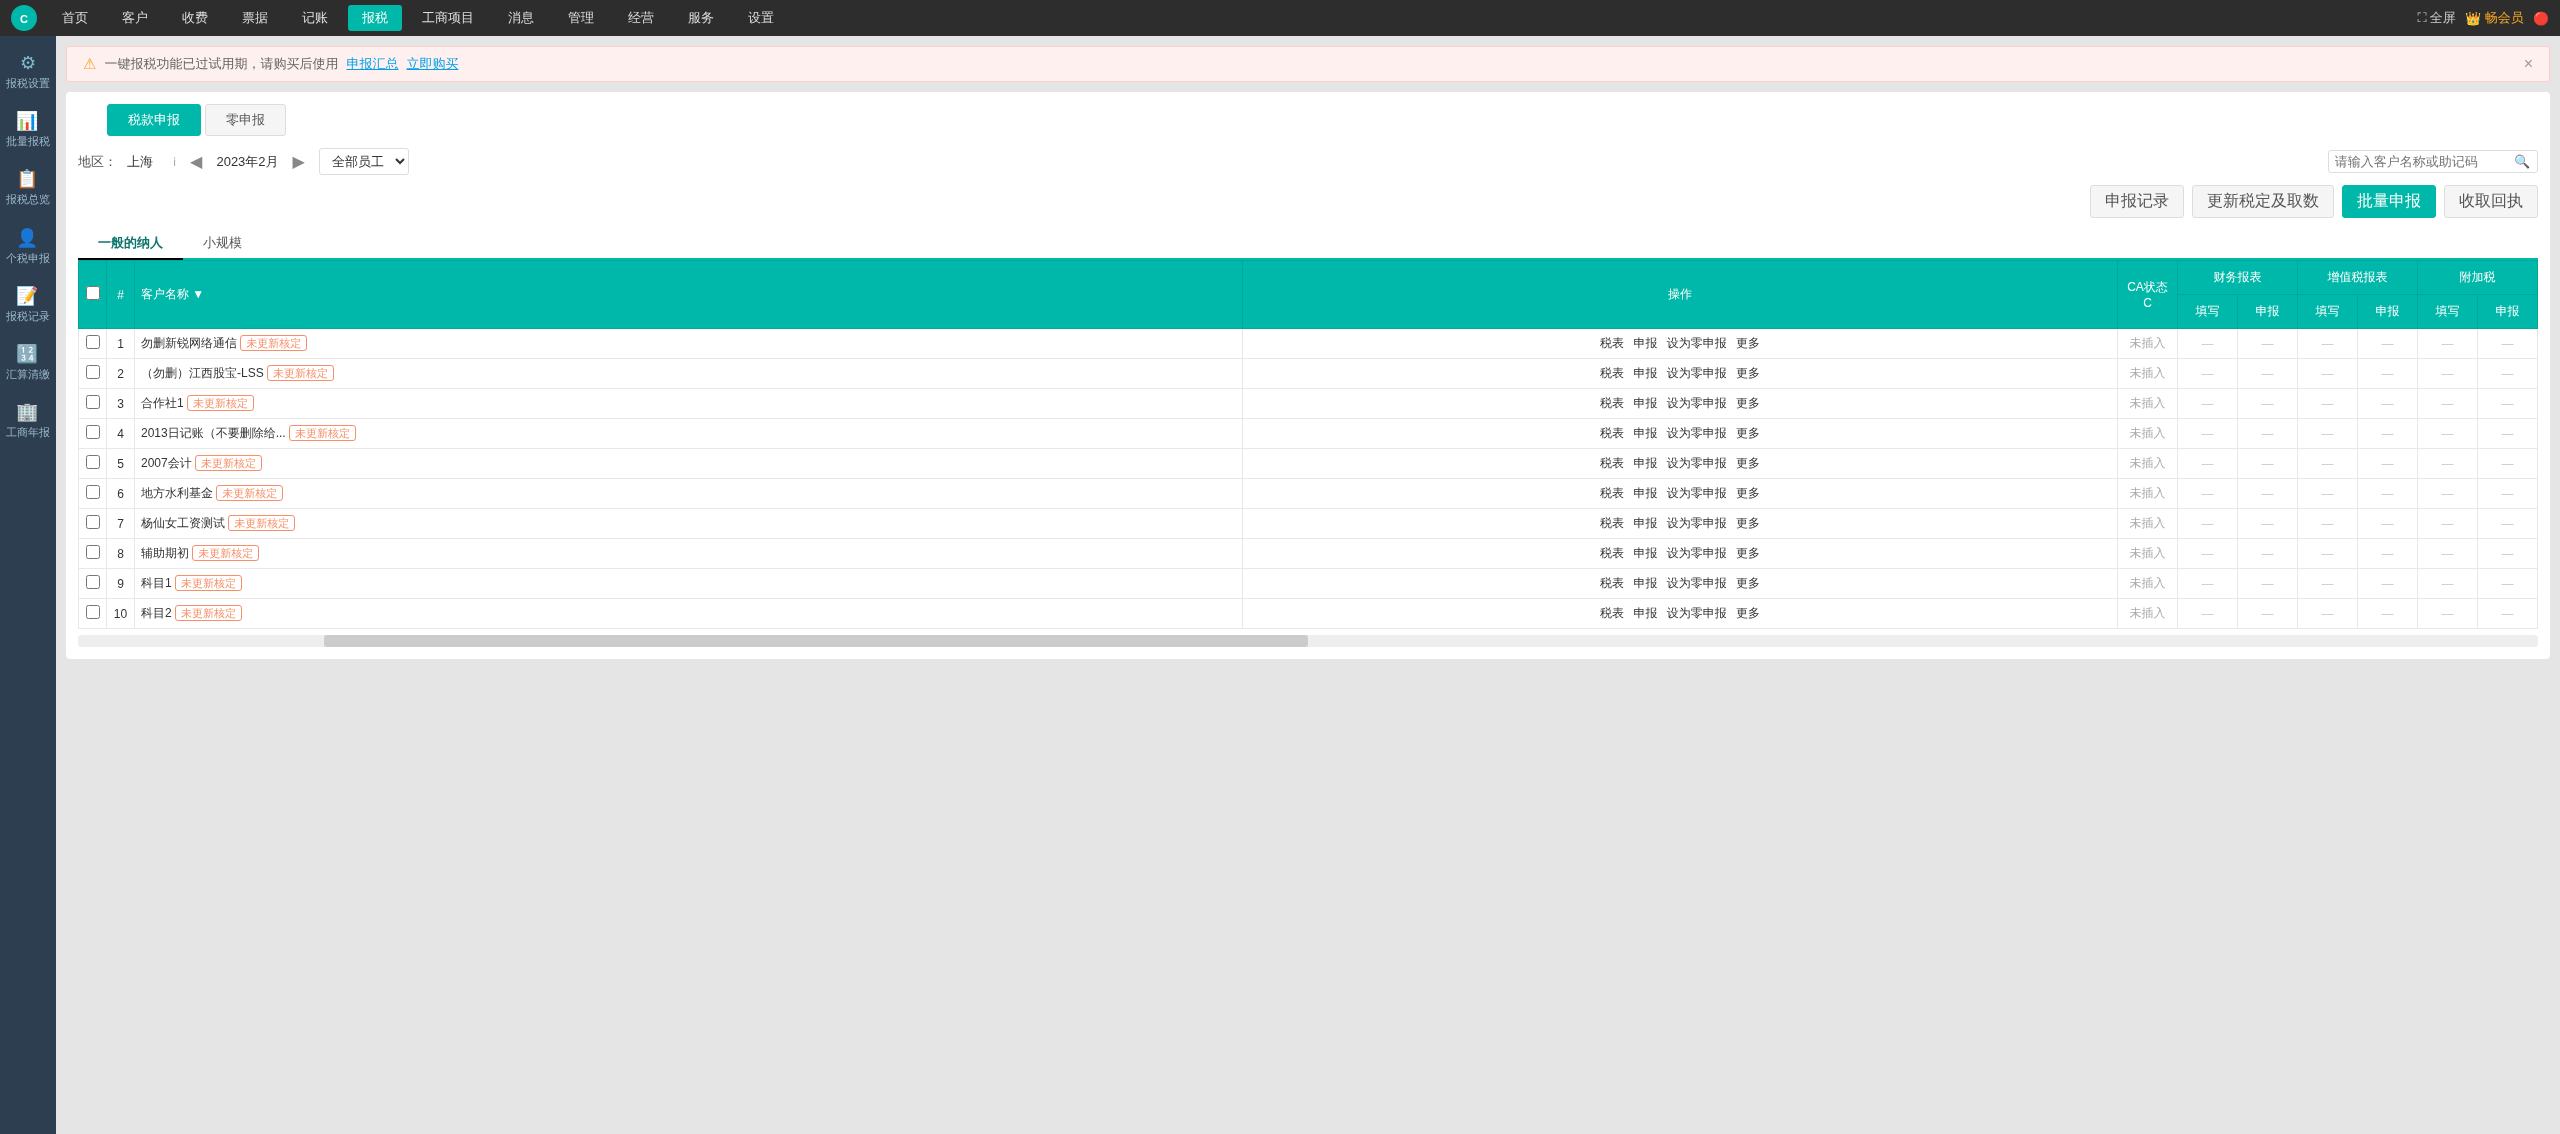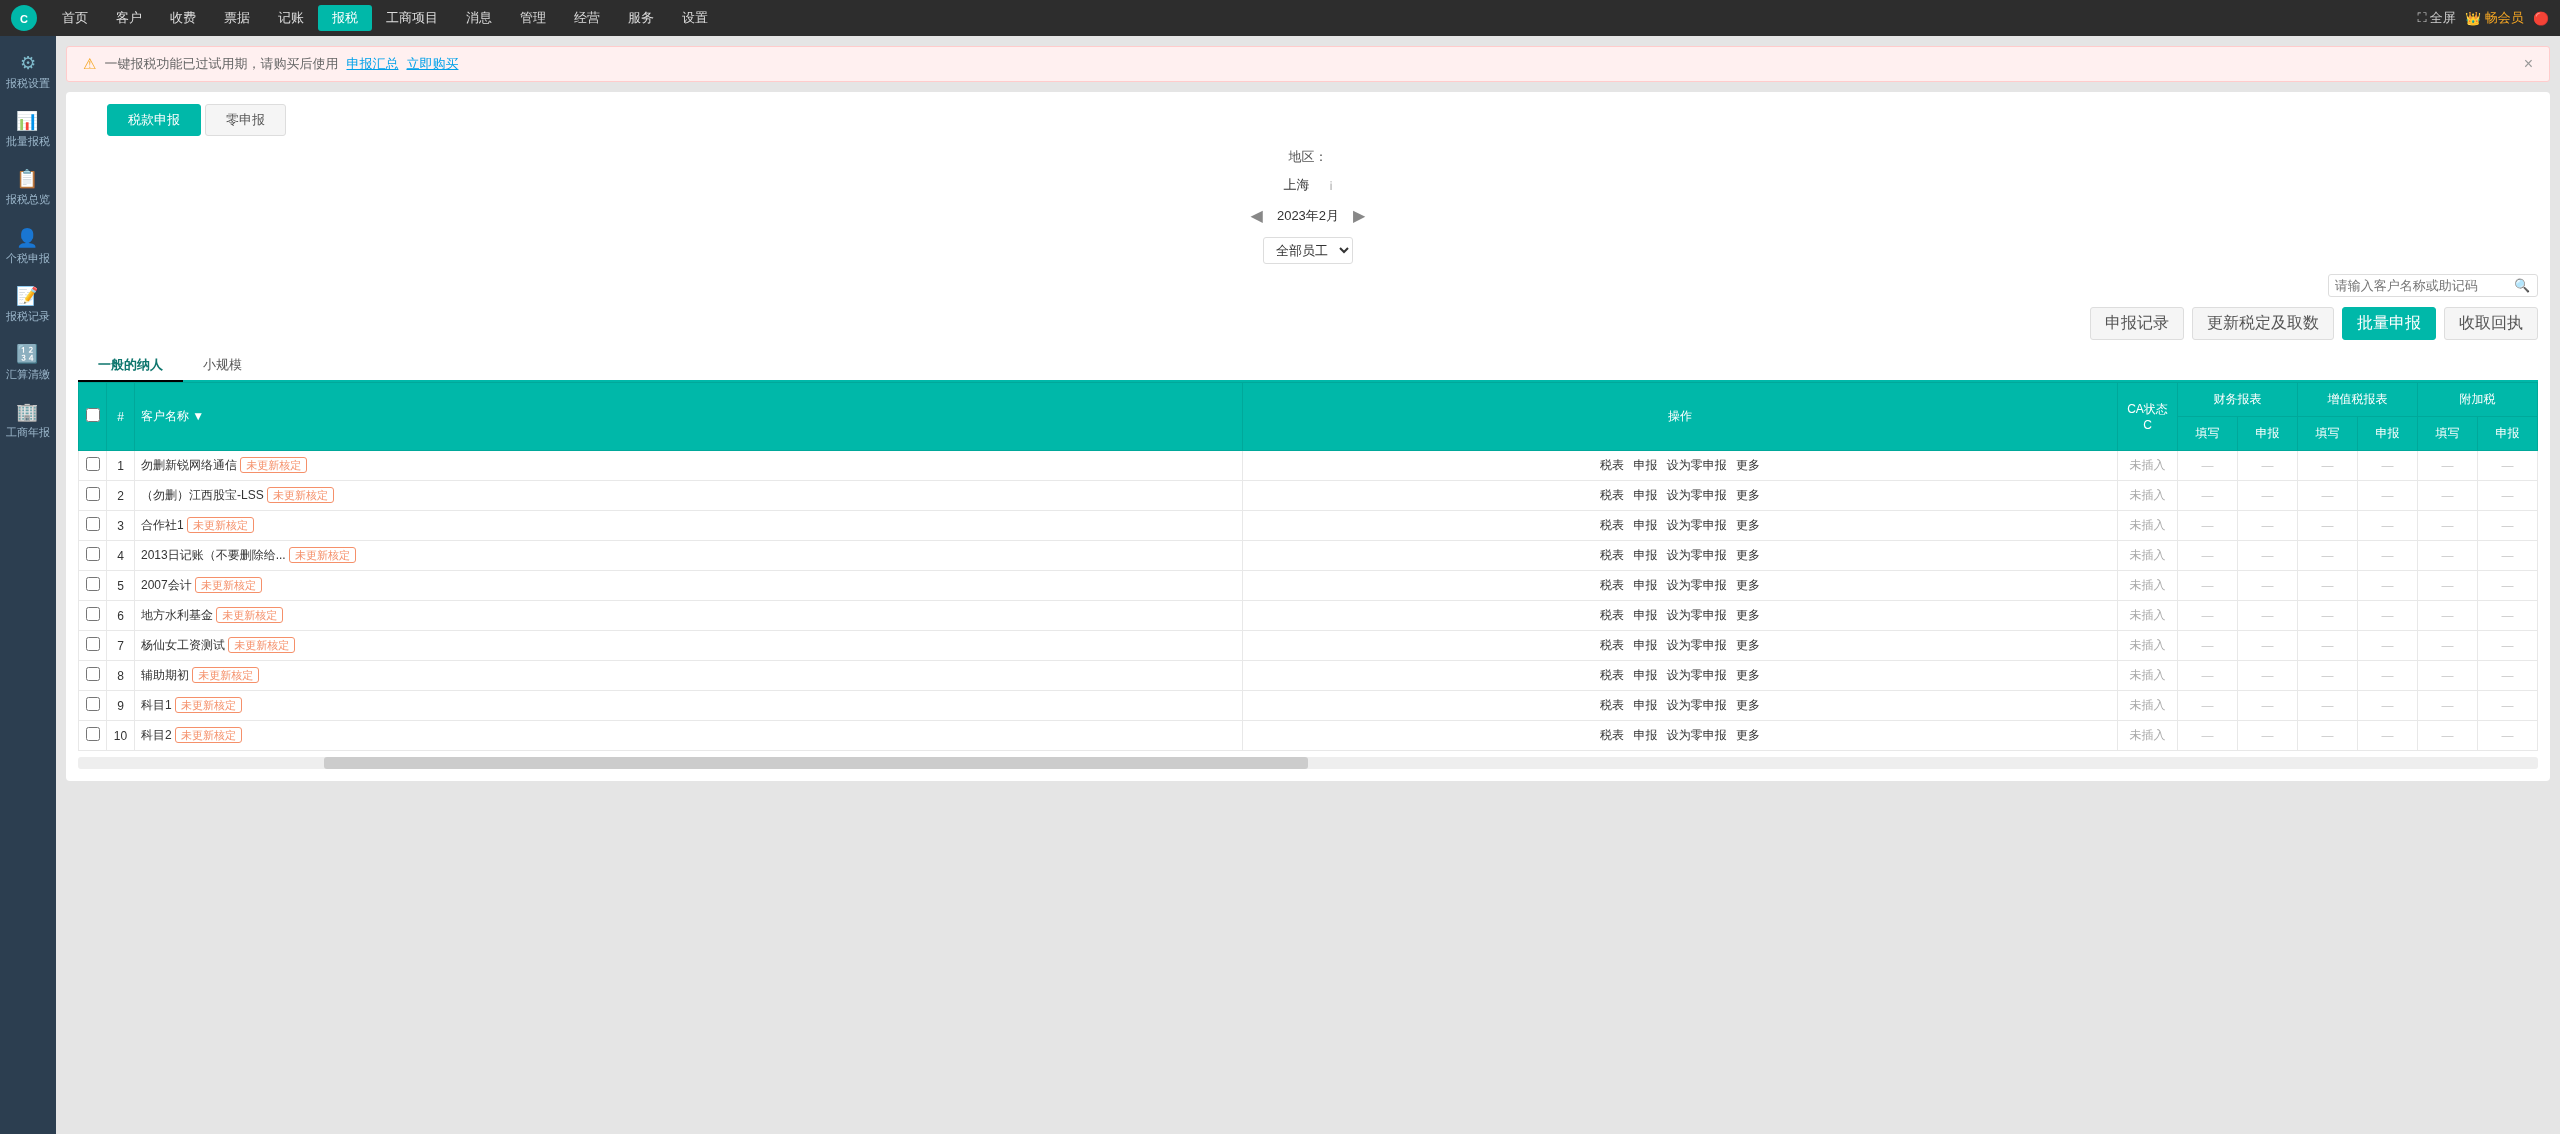--- a/index.html
+++ b/index.html
@@ -1,21 +1,21 @@
 <!DOCTYPE html>
 <html><head>
   <meta charset="utf-8">
   <style>
     * { box-sizing: border-box; margin: 0; padding: 0; }
     body { font-family: 'Microsoft YaHei', Arial, sans-serif; font-size: 13px; background: #e8e8e8; display: flex; flex-direction: column; height: 100vh; overflow: hidden; }
 
     
     .top-nav { background: #2d2d2d; height: 36px; display: flex; align-items: center; padding: 0 10px; color: #ccc; flex-shrink: 0; }
     .top-nav .logo { width: 28px; height: 28px; margin-right: 10px; }
-    .top-nav .nav-items { display: flex; gap: 0; flex: 1; }
+    .top-nav .nav-items { display: flex; gap: 6px; flex: 1; }
     .top-nav .nav-item { padding: 4px 14px; color: #ddd; cursor: pointer; border-radius: 3px; font-size: 13px; }
     .top-nav .nav-item.active { background: #00b8a9; color: #fff; }
     .top-nav .top-right { display: flex; align-items: center; gap: 10px; margin-left: auto; font-size: 13px; color: #ccc; }
     .top-nav .top-right span { cursor: pointer; }
 
     
     .main-layout { display: flex; flex: 1; overflow: hidden; }
 
     
     .sidebar { width: 56px; background: #2c3e50; display: flex; flex-direction: column; align-items: center; padding-top: 8px; gap: 4px; flex-shrink: 0; }
@@ -34,21 +34,21 @@
 
     
     .panel { background: #fff; border-radius: 4px; padding: 12px; }
 
     
     .tab-bar { display: flex; gap: 4px; margin-bottom: 12px; align-items: center; }
     .tab-btn { padding: 6px 20px; border: 1px solid #ddd; background: #f5f5f5; cursor: pointer; font-size: 13px; border-radius: 3px; color: #555; }
     .tab-btn.active { background: #00b8a9; color: #fff; border-color: #00b8a9; margin-left: 29px; }
 
     
-    .toolbar-row { display: flex; align-items: center; gap: 10px; margin-bottom: 10px; flex-direction: column; }
+    .toolbar-row { display: flex; align-items: center; gap: 10px; margin-bottom: 10px; }
     .region-label { font-size: 13px; color: #555; }
     .region-value { display: flex; align-items: center; gap: 20px; font-size: 13px; color: #333; }
     .info-icon { color: #aaa; font-size: 12px; cursor: pointer; }
     .date-nav { display: flex; align-items: center; gap: 4px; }
     .date-nav .arrow-btn { background: none; border: none; cursor: pointer; color: #888; font-size: 16px; padding: 2px 4px; }
     .date-nav .date-text { font-size: 13px; color: #333; padding: 0 6px; }
     .staff-select { padding: 4px 8px; border: 1px solid #ddd; border-radius: 3px; font-size: 13px; color: #333; background: #fff; cursor: pointer; }
     .search-box { display: flex; align-items: center; border: 1px solid #ddd; border-radius: 3px; padding: 3px 6px; background: #fff; margin-left: auto; }
     .search-box input { border: none; outline: none; font-size: 13px; width: 180px; color: #a21caf; }
     .search-box .search-icon { color: #aaa; cursor: pointer; }

